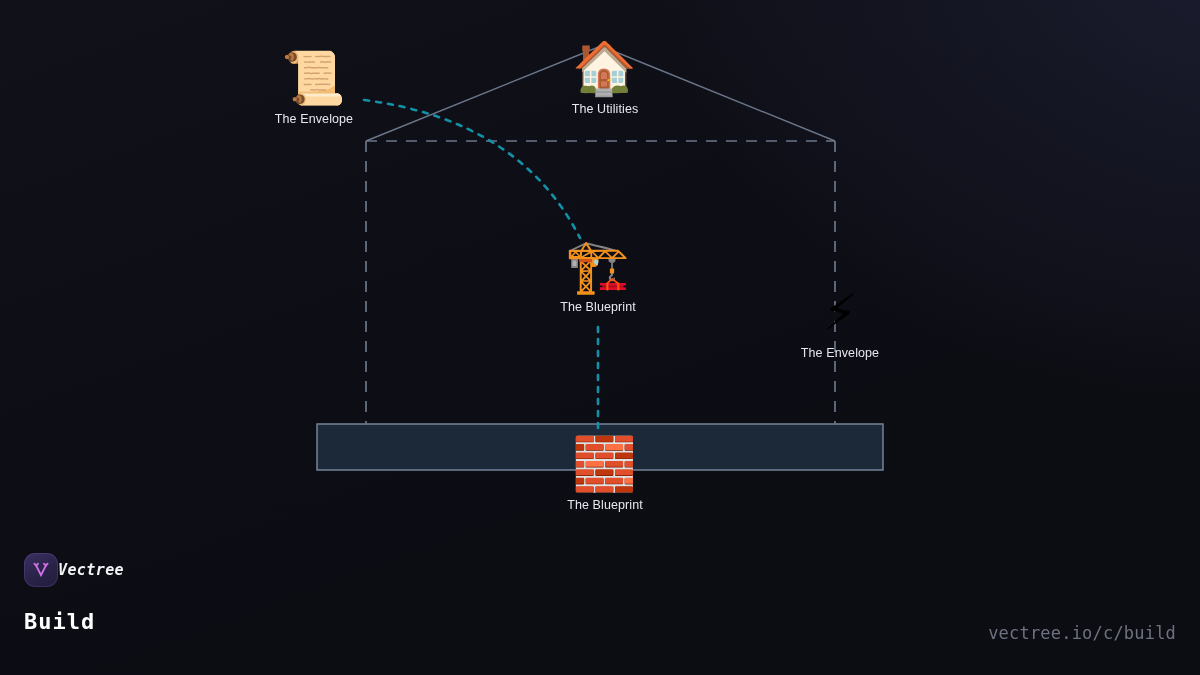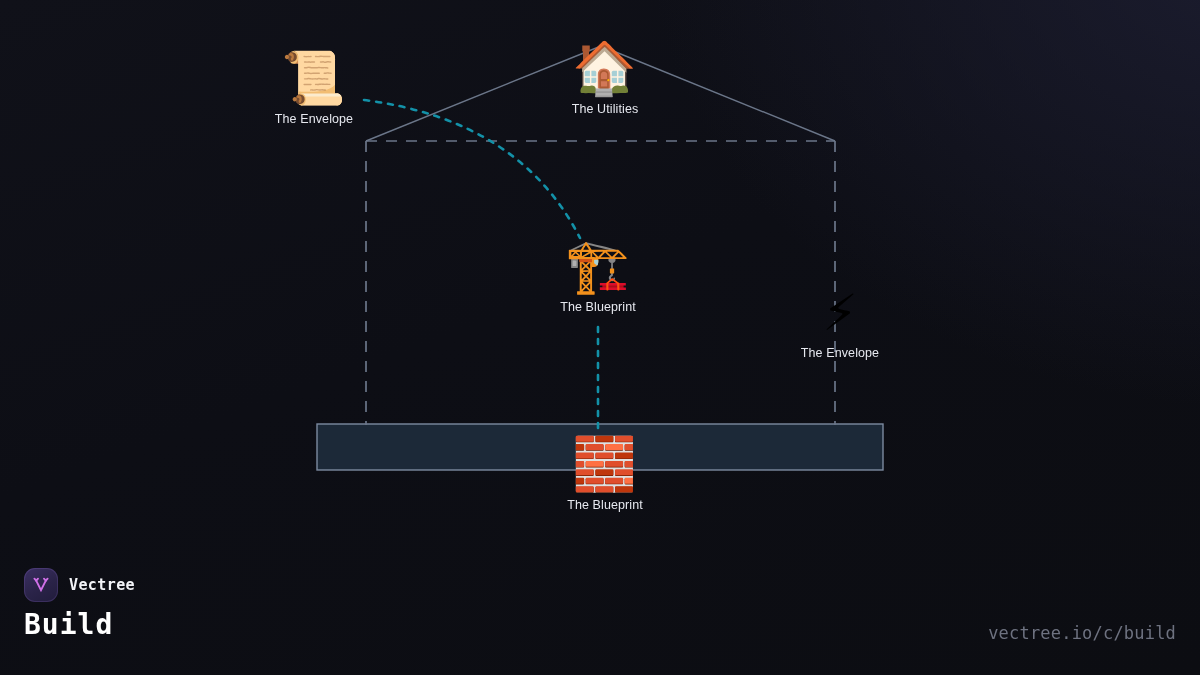--- a/index.html
+++ b/index.html
@@ -42,24 +42,24 @@
     margin-top: 8px;
     font-size: 12.5px;
     color: #e6e8ef;
     white-space: nowrap;
     letter-spacing: 0.1px;
   }
   
   .brand-row {
     position: absolute;
     left: 24px;
-    top: 568px;
+    top: 553px;
     display: flex;
     align-items: center;
-    gap: 11px;
+    font-style: italic;
   }
   .brand-mark {
     width: 34px;
     height: 34px;
     border-radius: 11px;
     background: linear-gradient(150deg, #3b2f63 0%, #2a2348 55%, #211c3c 100%);
     display: flex;
     align-items: center;
     justify-content: center;
     box-shadow: inset 0 0 0 1px rgba(160,120,230,0.18);
@@ -69,21 +69,21 @@
     font-size: 15px;
     font-weight: bold;
     color: #f2f3f7;
     letter-spacing: 0.4px;
   }
   .page-title {
     position: absolute;
     left: 24px;
     top: 610px;
     font-family: "DejaVu Sans Mono", monospace;
-    font-size: 28px;
+    font-size: 22px;
     font-weight: bold;
     color: #ffffff;
     letter-spacing: 1px;
     line-height: 1.1;
   }
   .page-url {
     position: absolute;
     right: 24px;
     top: 623px;
     font-family: "DejaVu Sans Mono", monospace;

